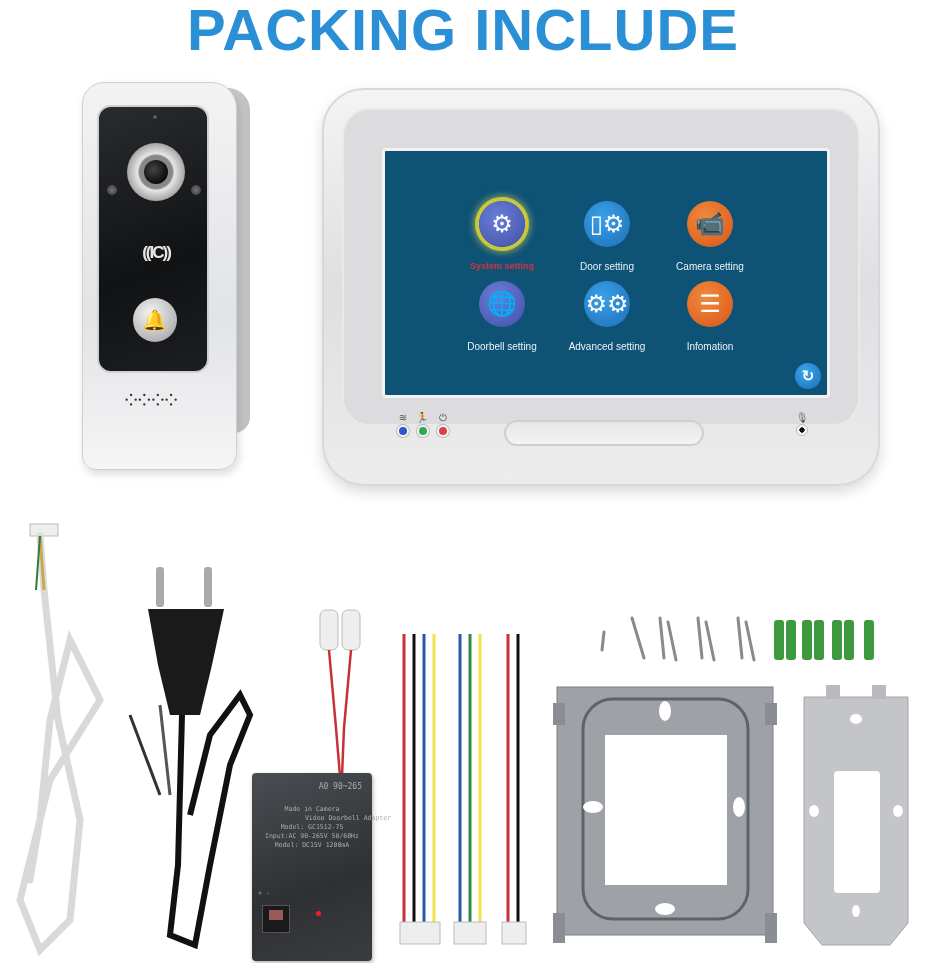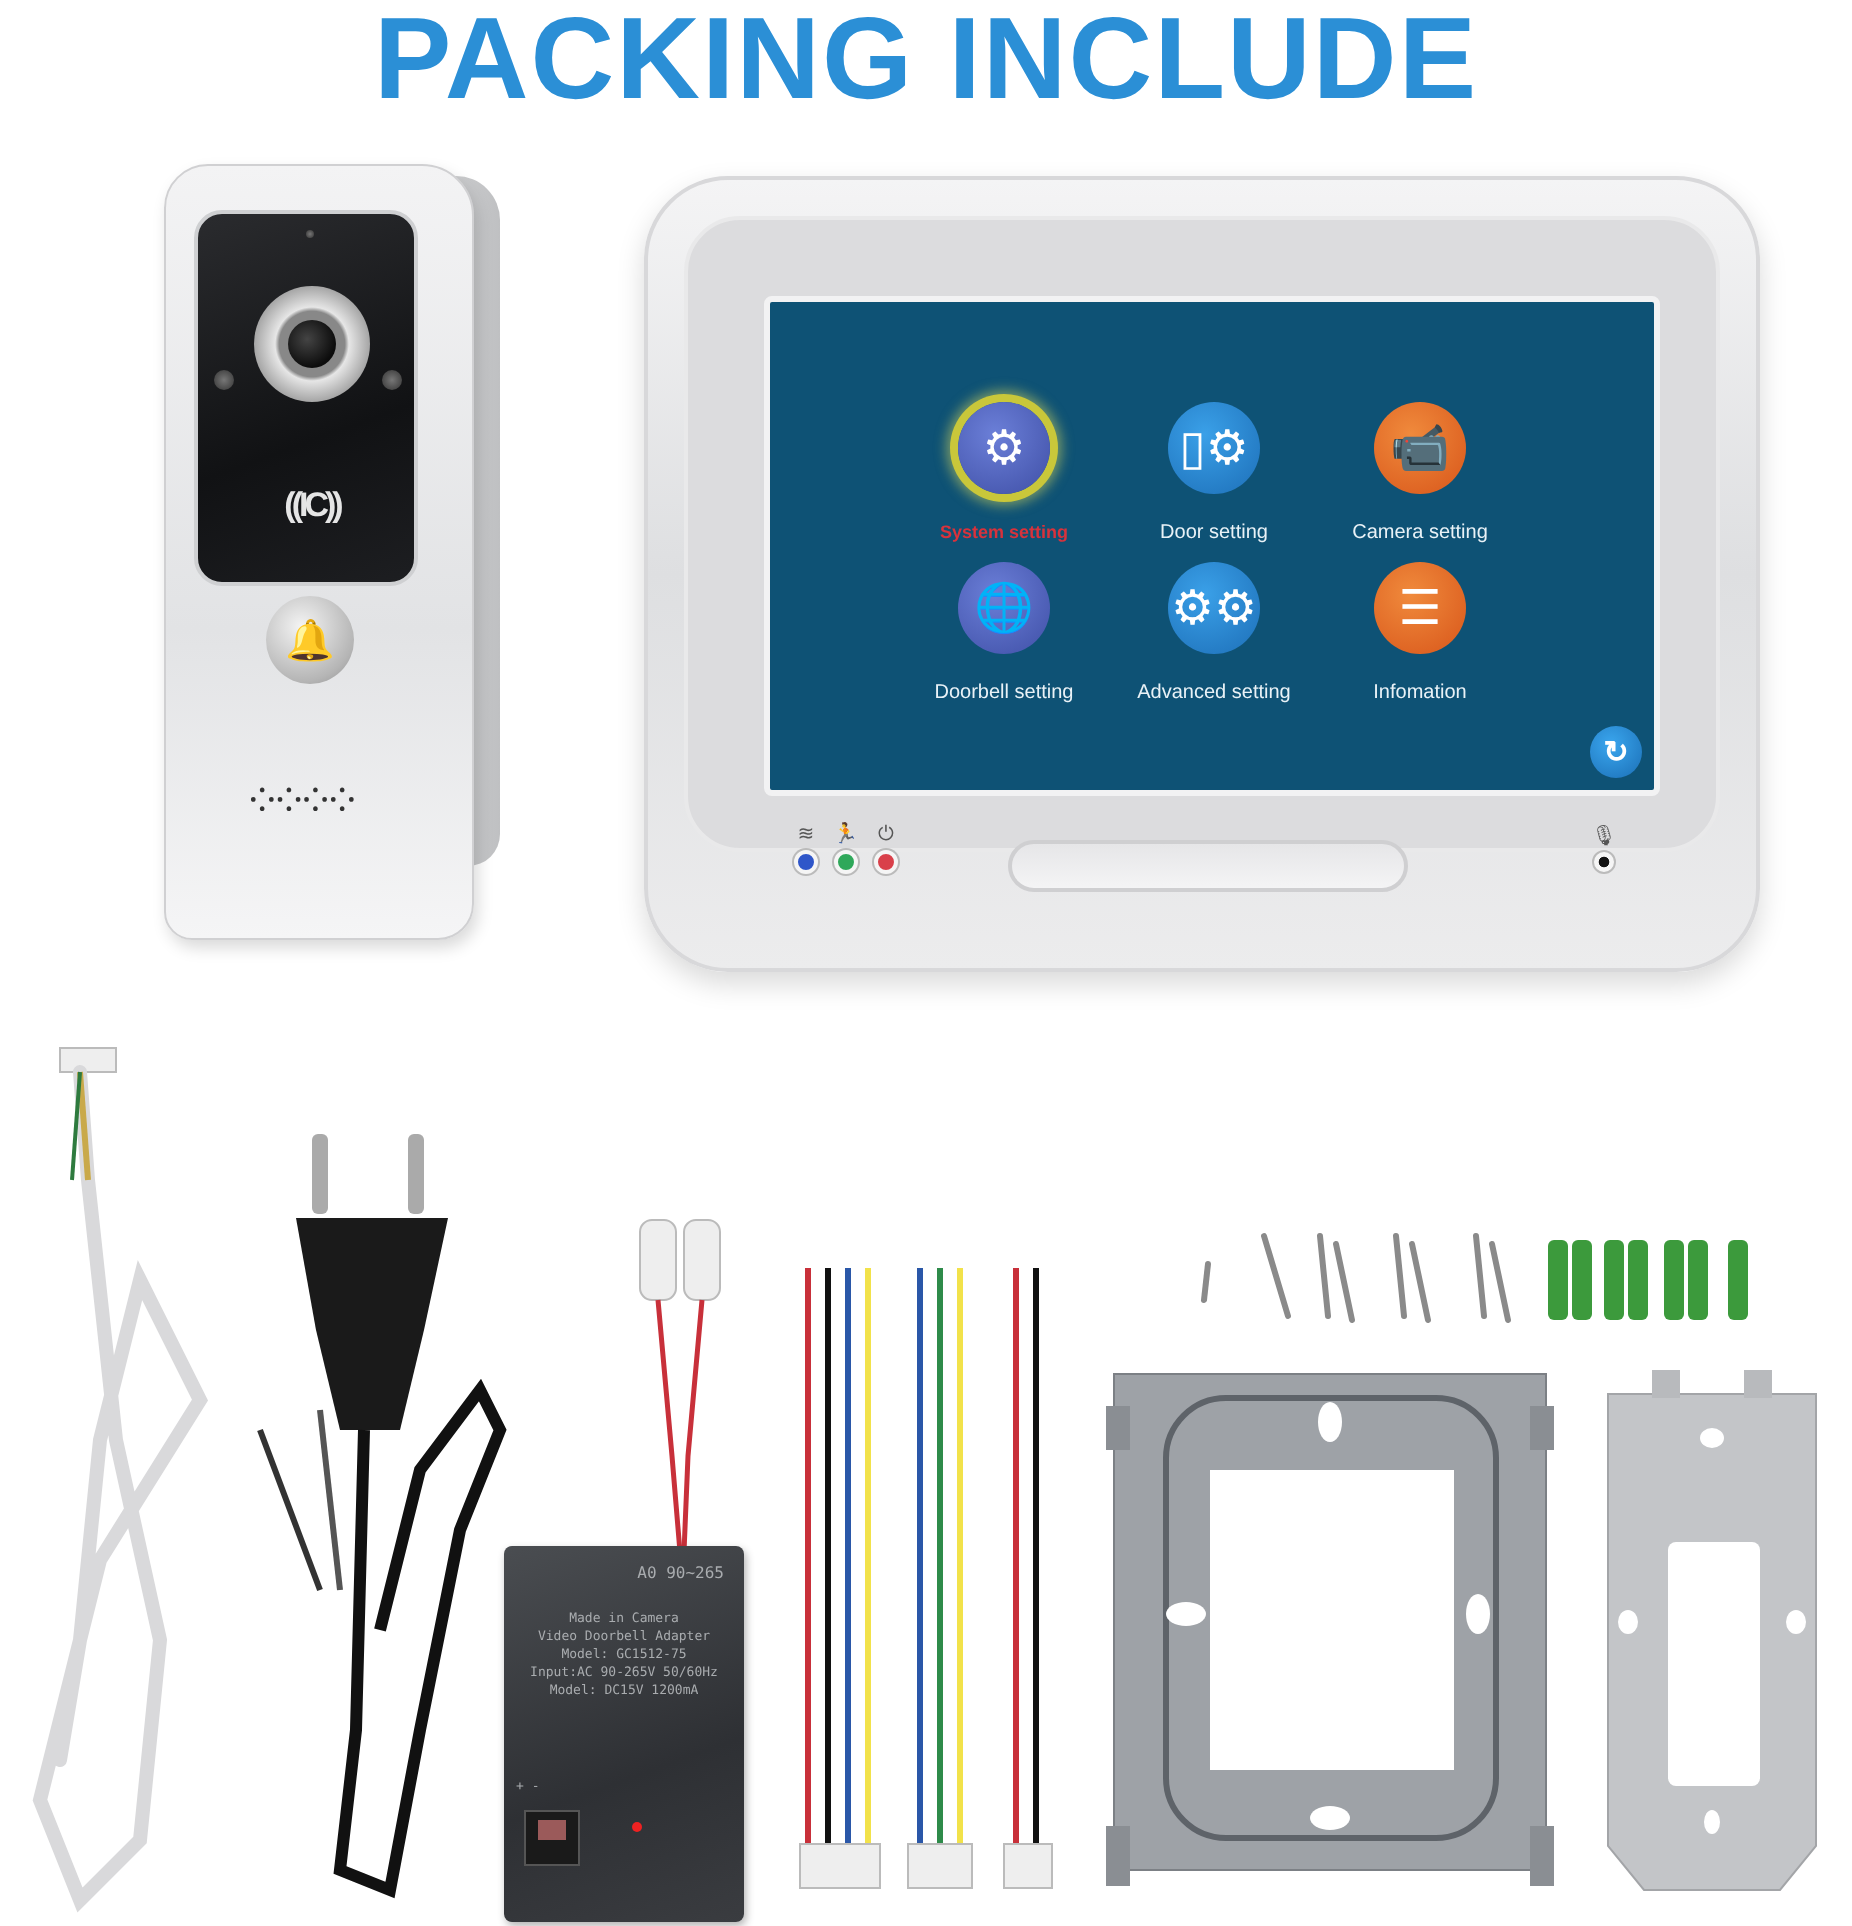--- a/index.html
+++ b/index.html
@@ -19,21 +19,21 @@
     background: linear-gradient(90deg, #c9cacc, #e8e9ea 40%, #bfc0c2);
     border-radius: 18px 22px 16px 10px;
   }
   .db-front {
     position: absolute; left: 2px; top: 0; width: 155px; height: 388px;
     background: linear-gradient(180deg, #f3f3f4 0%, #e2e3e5 60%, #f5f5f6 100%);
     border-radius: 22px 26px 18px 14px; box-shadow: 2px 4px 8px rgba(0,0,0,0.15);
     border: 1px solid #d0d0d2;
   }
   .db-panel {
-    position: absolute; left: 14px; top: 22px; width: 112px; height: 188px;
+    position: absolute; left: 14px; top: 22px; width: 112px; height: 268px;
     background: linear-gradient(160deg, #2a2b2e, #111214 60%, #1d1e21);
     border-radius: 14px; border: 2px solid #cfd0d2;
   }
   .db-cam-ring {
     position: absolute; left: 28px; top: 36px; width: 58px; height: 58px; border-radius: 50%;
     background: radial-gradient(circle, #888 0 40%, #e6e6e6 45%, #9a9a9a 75%, #d4d4d4 100%);
   }
   .db-cam-lens {
     position: absolute; left: 17px; top: 17px; width: 24px; height: 24px; border-radius: 50%;
     background: radial-gradient(circle at 40% 40%, #444, #0c0c0c 70%);
@@ -197,21 +197,21 @@
 
 <svg class="acc adapter-wires" viewBox="0 0 45 168">
   <rect x="2" y="2" width="18" height="40" rx="6" fill="#eeeeee" stroke="#bbb"></rect>
   <rect x="24" y="2" width="18" height="40" rx="6" fill="#eeeeee" stroke="#bbb"></rect>
   <path d="M11 42 L18 120 L22 168" stroke="#c8303a" stroke-width="2.5" fill="none"></path>
   <path d="M33 42 L26 120 L24 168" stroke="#c8303a" stroke-width="2.5" fill="none"></path>
 </svg>
 <div class="acc adapter">
   <div class="top-lbl">A0 90~265</div>
   <div class="lbl" style="top:32px;">Made in Camera</div>
-  <div class="lbl" style="top:41px;">Video Doorbell Adapter</div>
+  <div class="lbl" style="top:41px;margin-left:36px;">Video Doorbell Adapter</div>
   <div class="lbl" style="top:50px;">Model: GC1512-75</div>
   <div class="lbl" style="top:59px;text-align:center;">Input:AC 90-265V 50/60Hz</div>
   <div class="lbl" style="top:68px;">Model: DC15V  1200mA</div>
   <div class="lbl" style="top:116px;left:6px;width:30px;text-align:left;">+ -</div>
   <div class="terminal"></div>
   <div class="led"></div>
 </div>
 
 <svg class="acc wire-set" viewBox="0 0 130 315">
   <g>

